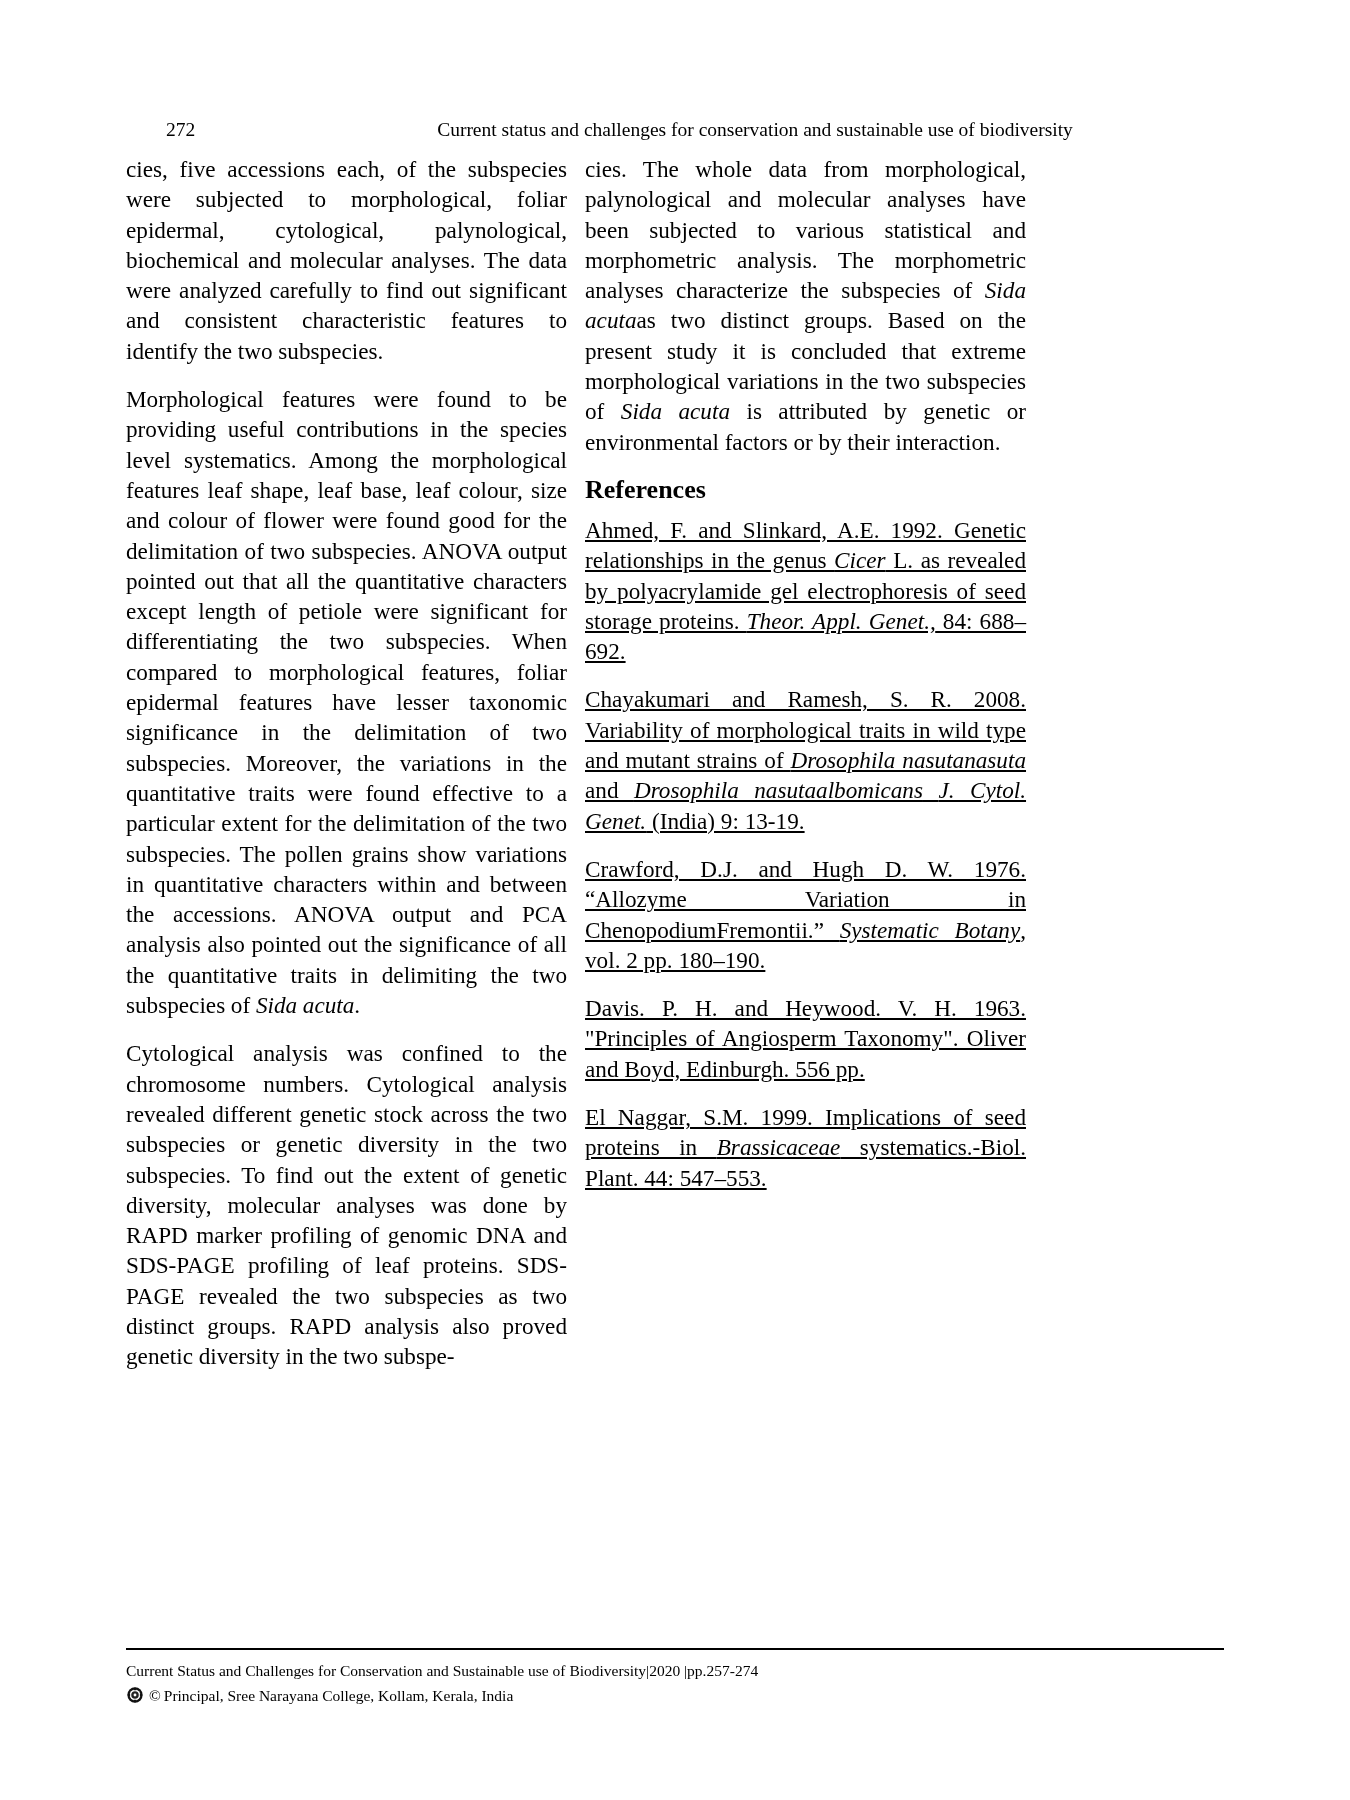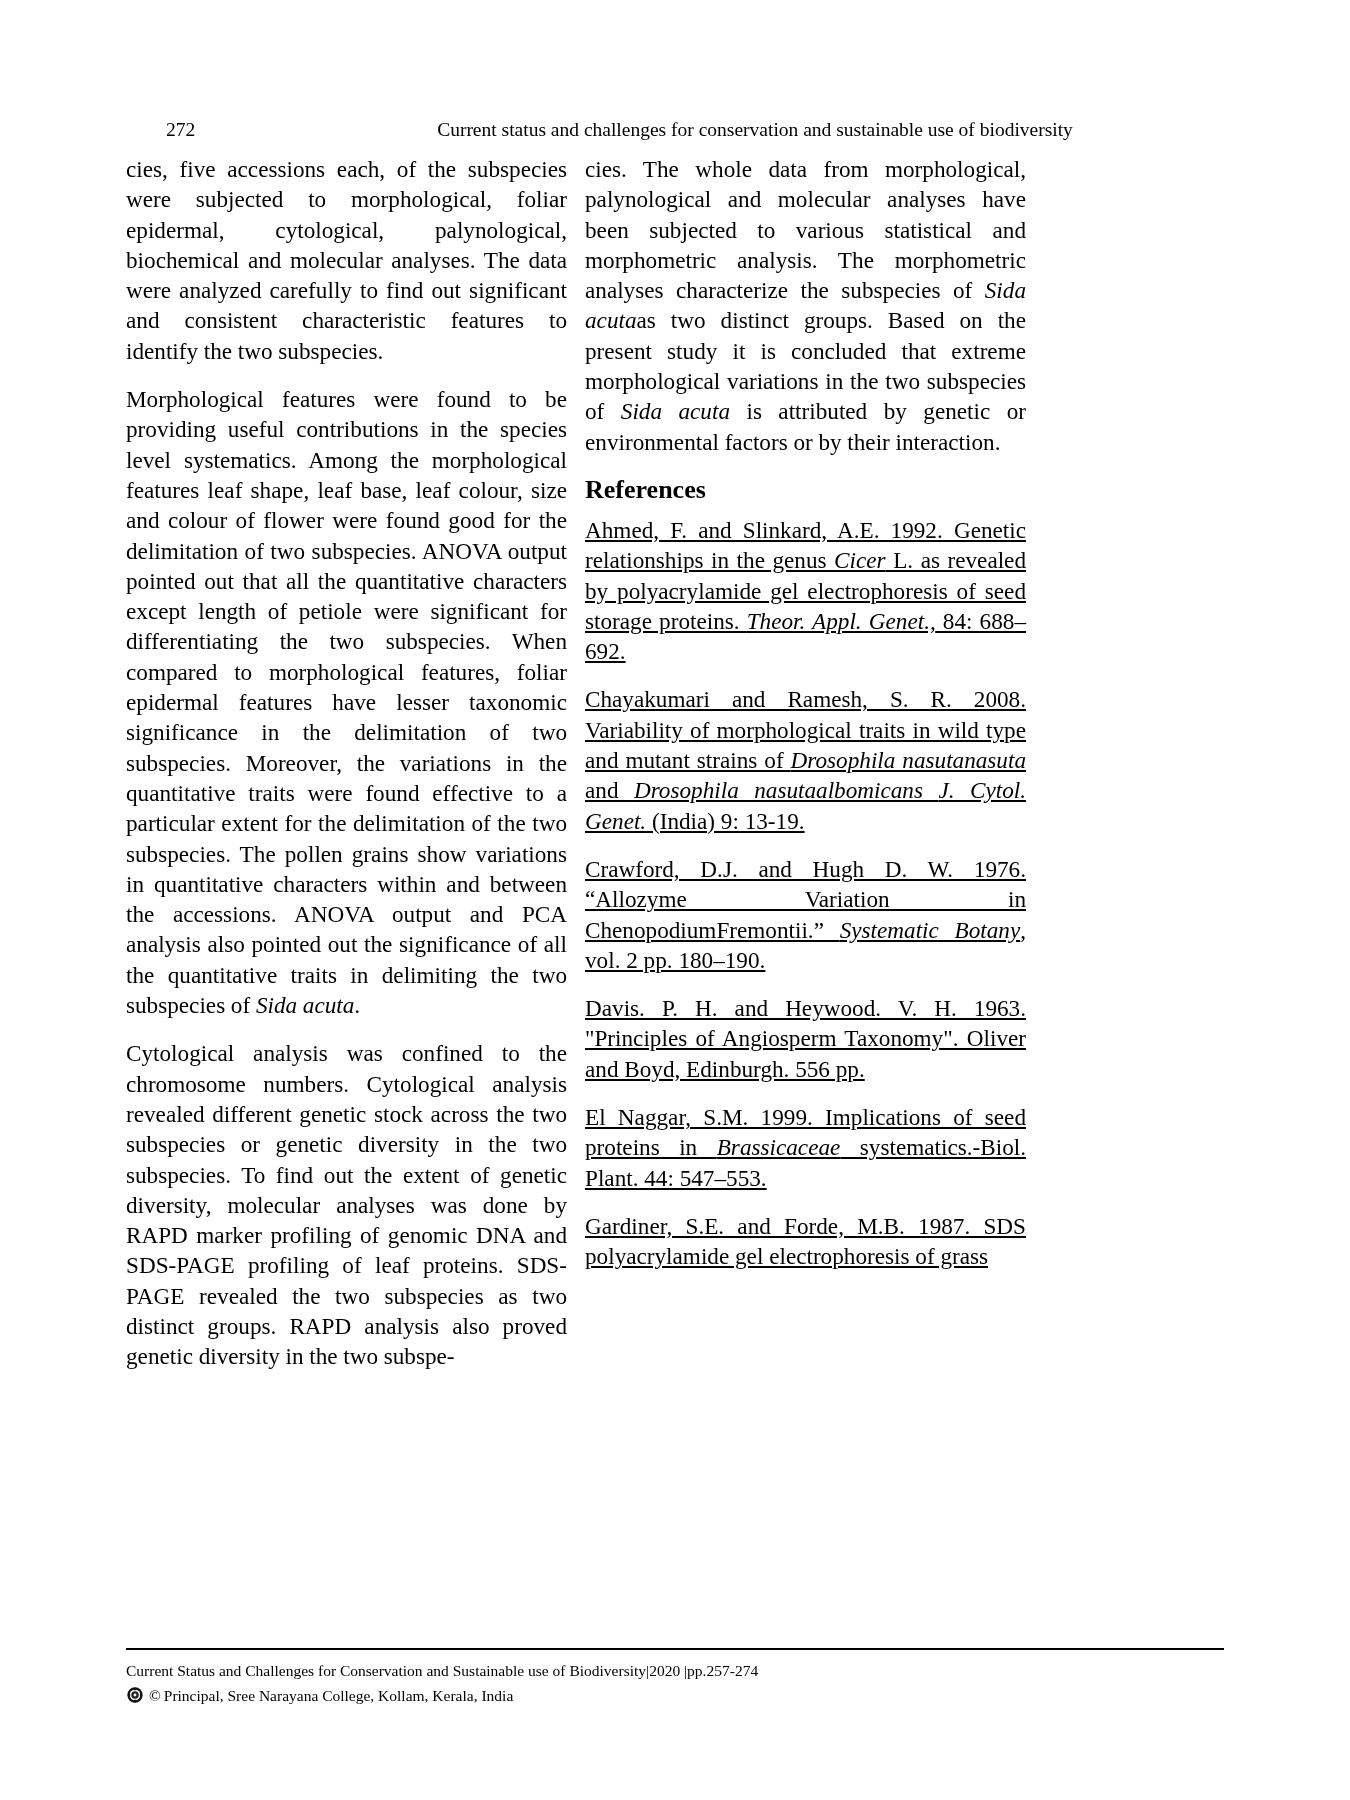--- a/index.html
+++ b/index.html
@@ -157,21 +157,20 @@
       <p class="body-par"><span>cies. The whole data from morphological, palynological and molecular analyses have been subjected to various statistical and morphometric analysis. The morphometric analyses characterize the subspecies of </span><i>Sida</i><span> </span><i>acuta</i><span>as two distinct groups. Based on the present study it is concluded that extreme morphological variations in the two subspecies of </span><i>Sida acuta</i><span> is attributed by genetic or environmental factors or by their interaction.</span></p>
 
       <h2 class="ref-head">References</h2>
 
       <div id="references-list">
           <p class="ref-item"><span>Ahmed, F. and Slinkard, A.E. 1992. Genetic relationships in the genus </span><i>Cicer</i><span> L. as revealed by polyacrylamide gel electrophoresis of seed storage proteins. </span><i>Theor. Appl. Genet.,</i><span> 84: 688–692.</span></p>
           <p class="ref-item"><span>Chayakumari and Ramesh, S. R. 2008. Variability of morphological traits in wild type and mutant strains of </span><i>Drosophila nasutanasuta</i><span> and </span><i>Drosophila nasutaalbomicans</i><span> </span><i>J. Cytol. Genet.</i><span> (India) 9: 13-19.</span></p>
           <p class="ref-item"><span>Crawford, D.J. and Hugh D. W. 1976. “Allozyme Variation in ChenopodiumFremontii.” </span><i>Systematic Botany</i><span>, vol. 2 pp. 180–190.</span></p>
           <p class="ref-item"><span>Davis. P. H. and Heywood. V. H. 1963. "Principles of Angiosperm Taxonomy". Oliver and Boyd, Edinburgh. 556 pp.</span></p>
           <p class="ref-item"><span>El Naggar, S.M. 1999. Implications of seed proteins in </span><i>Brassicaceae</i><span> systematics.-Biol. Plant. 44: 547–553.</span></p>
-          <p class="ref-item"><span>Gardiner, S.E. and Forde, M.B. 1987. SDS polyacrylamide gel electrophoresis of grass</span></p>
         </div>
 
     </div>
   </div>
 
   <div class="footer-rule"></div>
   <div class="footer">
     <span class="footer-line1">Current Status and Challenges for Conservation and Sustainable use of Biodiversity|2020 |pp.257-274</span>
     <span class="footer-line2">
       <span class="emblem">

